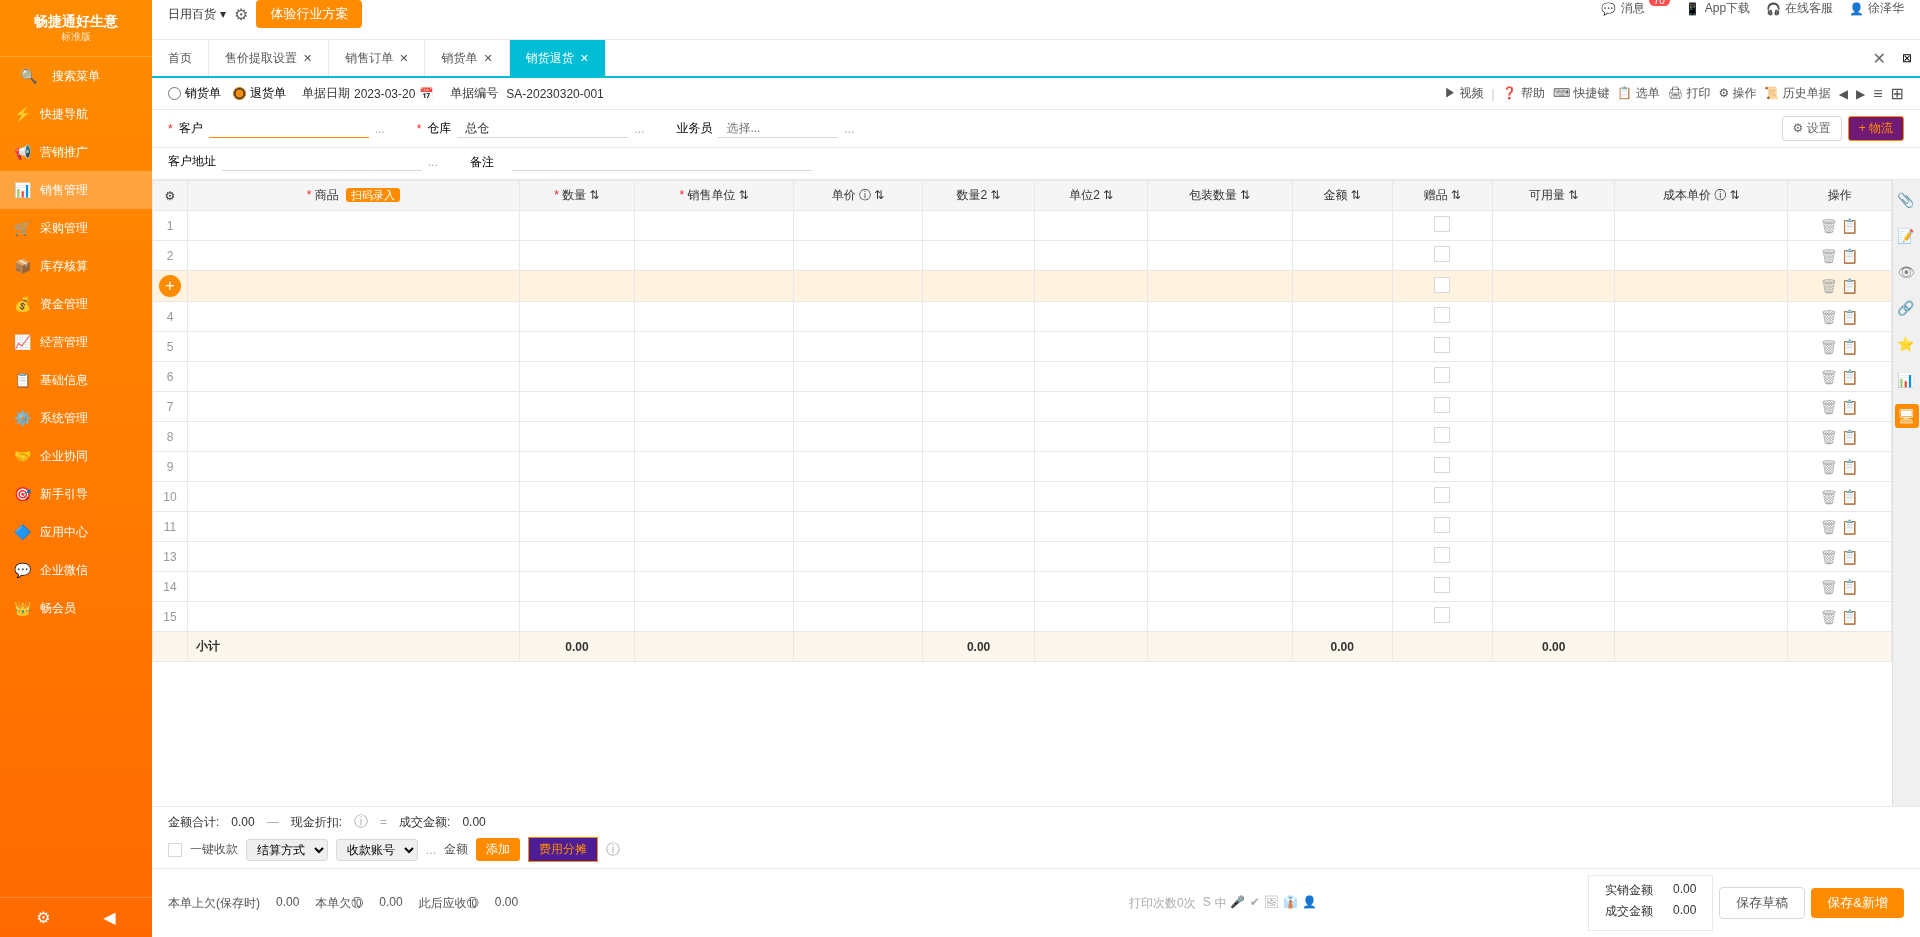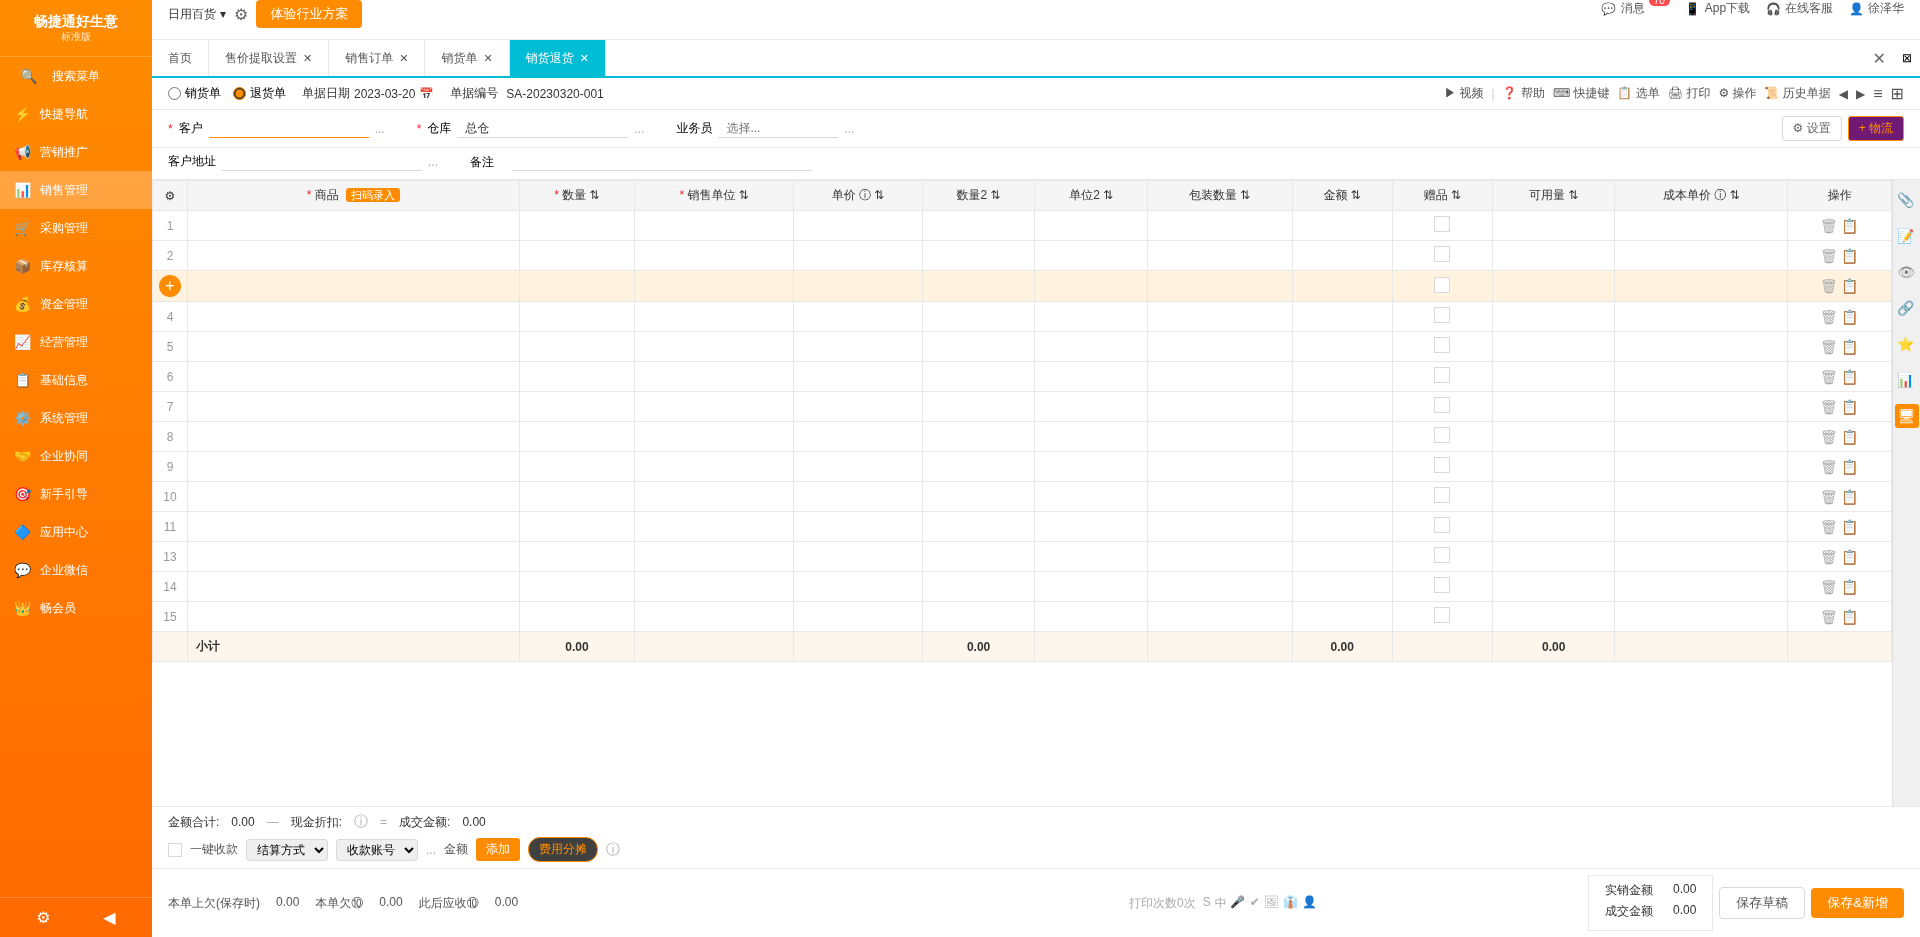--- a/index.html
+++ b/index.html
@@ -58,21 +58,21 @@
 
     
     .footer-area { background: #fff; border-top: 1px solid #e8e8e8; padding: 6px 16px; flex-shrink: 0; }
     .footer-summary { display: flex; align-items: center; gap: 12px; font-size: 12px; color: #333; margin-bottom: 6px; }
     .footer-summary .minus { color: #aaa; }
     .footer-summary .equal { color: #aaa; }
     .footer-pay { display: flex; align-items: center; gap: 8px; font-size: 12px; color: #555; }
     .footer-pay .checkbox-small { width: 14px; height: 14px; border: 1px solid #d9d9d9; display: inline-block; cursor: pointer; }
     .footer-pay select { border: 1px solid #d9d9d9; padding: 2px 6px; border-radius: 3px; font-size: 12px; outline: none; }
     .btn-add { background: #ff8c00; color: white; border: none; padding: 3px 10px; border-radius: 3px; cursor: pointer; font-size: 12px; }
-    .btn-fee-split { border: 1px solid #ff8c00; color: #ff8c00; background: #404040; padding: 3px 10px; border-radius: 12px; cursor: pointer; font-size: 12px; }
+    .btn-fee-split { border: 1px solid #ff8c00; color: #ff8c00; background: #4c1d95; padding: 3px 10px; border-radius: 0; cursor: pointer; font-size: 12px; }
 
     .bottom-bar { background: #fff; border-top: 1px solid #e8e8e8; padding: 6px 16px; display: flex; align-items: center; gap: 20px; font-size: 12px; color: #555; flex-shrink: 0; }
     .bottom-stats { display: flex; gap: 16px; flex: 1; }
     .btn-save-draft { background: white; border: 1px solid #d9d9d9; color: #555; padding: 6px 16px; border-radius: 4px; cursor: pointer; font-size: 13px; }
     .btn-save-new { background: #ff8c00; color: white; border: none; padding: 6px 16px; border-radius: 4px; cursor: pointer; font-size: 13px; }
 
     
     .right-panel { width: 28px; background: #f0f0f0; display: flex; flex-direction: column; align-items: center; padding-top: 8px; gap: 12px; border-left: 1px solid #e0e0e0; flex-shrink: 0; }
     .right-panel-icon { width: 24px; height: 24px; display: flex; align-items: center; justify-content: center; cursor: pointer; color: #888; font-size: 14px; border-radius: 3px; }
     .right-panel-icon.active { background: #ff8c00; color: white; }

